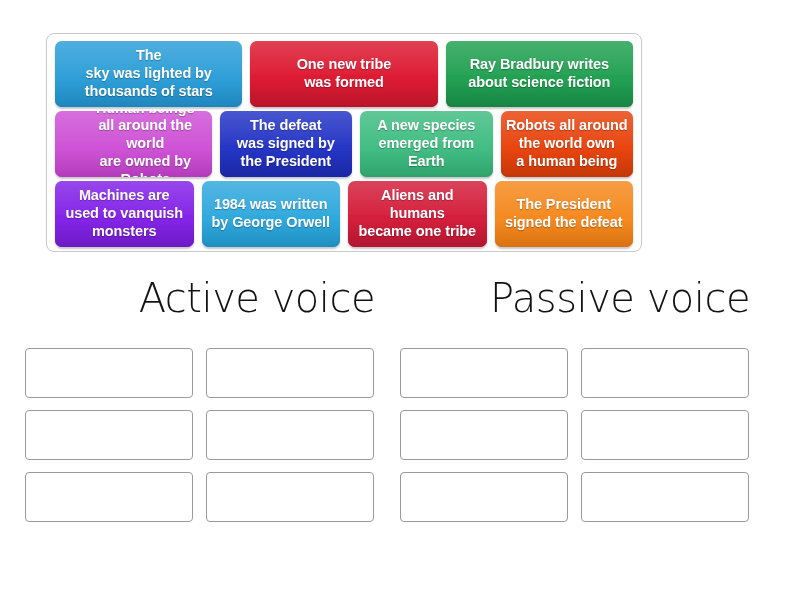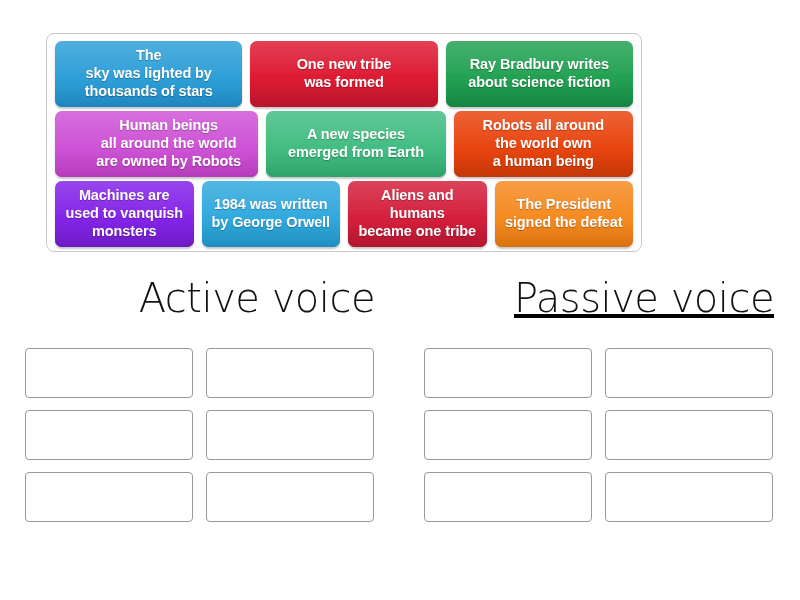--- a/index.html
+++ b/index.html
@@ -74,21 +74,21 @@
     left: 0;
     top: 278px;
     width: 800px;
   }
   .column {
     position: absolute;
     top: 0;
     width: 350px;
   }
   .column.left  { left: 25px; }
-  .column.right { left: 424px; text-decoration: underline; }
+  .column.right { left: 400px; }
 
   .column-title {
     text-align: right;
     font-family: "DejaVu Sans", sans-serif;
     font-weight: 300;
     font-size: 40px;
     line-height: 1;
     color: #121212;
     margin: 0 0 30px 0;
     letter-spacing: -0.5px;
@@ -114,28 +114,31 @@
 
 <div id="tile-tray">
 
   <div class="tile-row">
     <div class="tile" style="background: linear-gradient(rgb(46, 159, 216) 0%, rgb(46, 159, 216) 58%, rgb(31, 134, 189) 100%); box-shadow: rgba(0, 0, 0, 0.22) 0px 2px 2px, rgb(31, 134, 189) 0px -2px 0px inset;">
       <span class="tile-text">The<br>sky was lighted by<br>thousands of stars</span>
     </div>
     <div class="tile" style="background: linear-gradient(rgb(221, 27, 51) 0%, rgb(221, 27, 51) 58%, rgb(184, 21, 42) 100%); box-shadow: rgba(0, 0, 0, 0.22) 0px 2px 2px, rgb(184, 21, 42) 0px -2px 0px inset;">
       <span class="tile-text">One new tribe<br>was formed</span>
     </div>
-    <div class="tile" style="background: linear-gradient(rgb(35, 161, 83) 0%, rgb(35, 161, 83) 58%, rgb(22, 133, 67) 100%); box-shadow: rgba(0, 0, 0, 0.22) 0px 2px 2px, rgb(22, 133, 67) 0px -2px 0px inset;">
+    <div class="tile" style="background: linear-gradient(rgb(35, 161, 83) 0%, rgb(35, 161, 83) 58%, rgb(22, 133, 67) 100%); box-shadow: rgba(0, 0, 0, 0.22) 0px 2px 2px, rgb(22, 133, 67) 0px -2px 0px inset; border-radius: 6px;">
       <span class="tile-text">Ray Bradbury writes<br>about science fiction</span>
     </div>
   </div>
 
   <div class="tile-row">
     <div class="tile" style="background: linear-gradient(rgb(206, 83, 214) 0%, rgb(206, 83, 214) 58%, rgb(180, 60, 188) 100%); box-shadow: rgba(0, 0, 0, 0.22) 0px 2px 2px, rgb(180, 60, 188) 0px -2px 0px inset; padding-left: 28px;">
       <span class="tile-text">Human beings<br>all around the world<br>are owned by Robots</span>
+    </div>
+    <div class="tile" style="background: linear-gradient(rgb(38, 54, 198) 0%, rgb(38, 54, 198) 58%, rgb(26, 39, 164) 100%); box-shadow: rgba(0, 0, 0, 0.22) 0px 2px 2px, rgb(26, 39, 164) 0px -2px 0px inset;">
+      <span class="tile-text">The defeat<br>was signed by<br>the President</span>
     </div>
     <div class="tile" style="background: linear-gradient(rgb(66, 189, 131) 0%, rgb(66, 189, 131) 58%, rgb(47, 163, 108) 100%); box-shadow: rgba(0, 0, 0, 0.22) 0px 2px 2px, rgb(47, 163, 108) 0px -2px 0px inset;">
       <span class="tile-text">A new species<br>emerged from Earth</span>
     </div>
     <div class="tile" style="background: linear-gradient(rgb(232, 69, 15) 0%, rgb(232, 69, 15) 58%, rgb(196, 55, 8) 100%); box-shadow: rgba(0, 0, 0, 0.22) 0px 2px 2px, rgb(196, 55, 8) 0px -2px 0px inset;">
       <span class="tile-text">Robots all around<br>the world own<br>a human being</span>
     </div>
   </div>
 
   <div class="tile-row">

